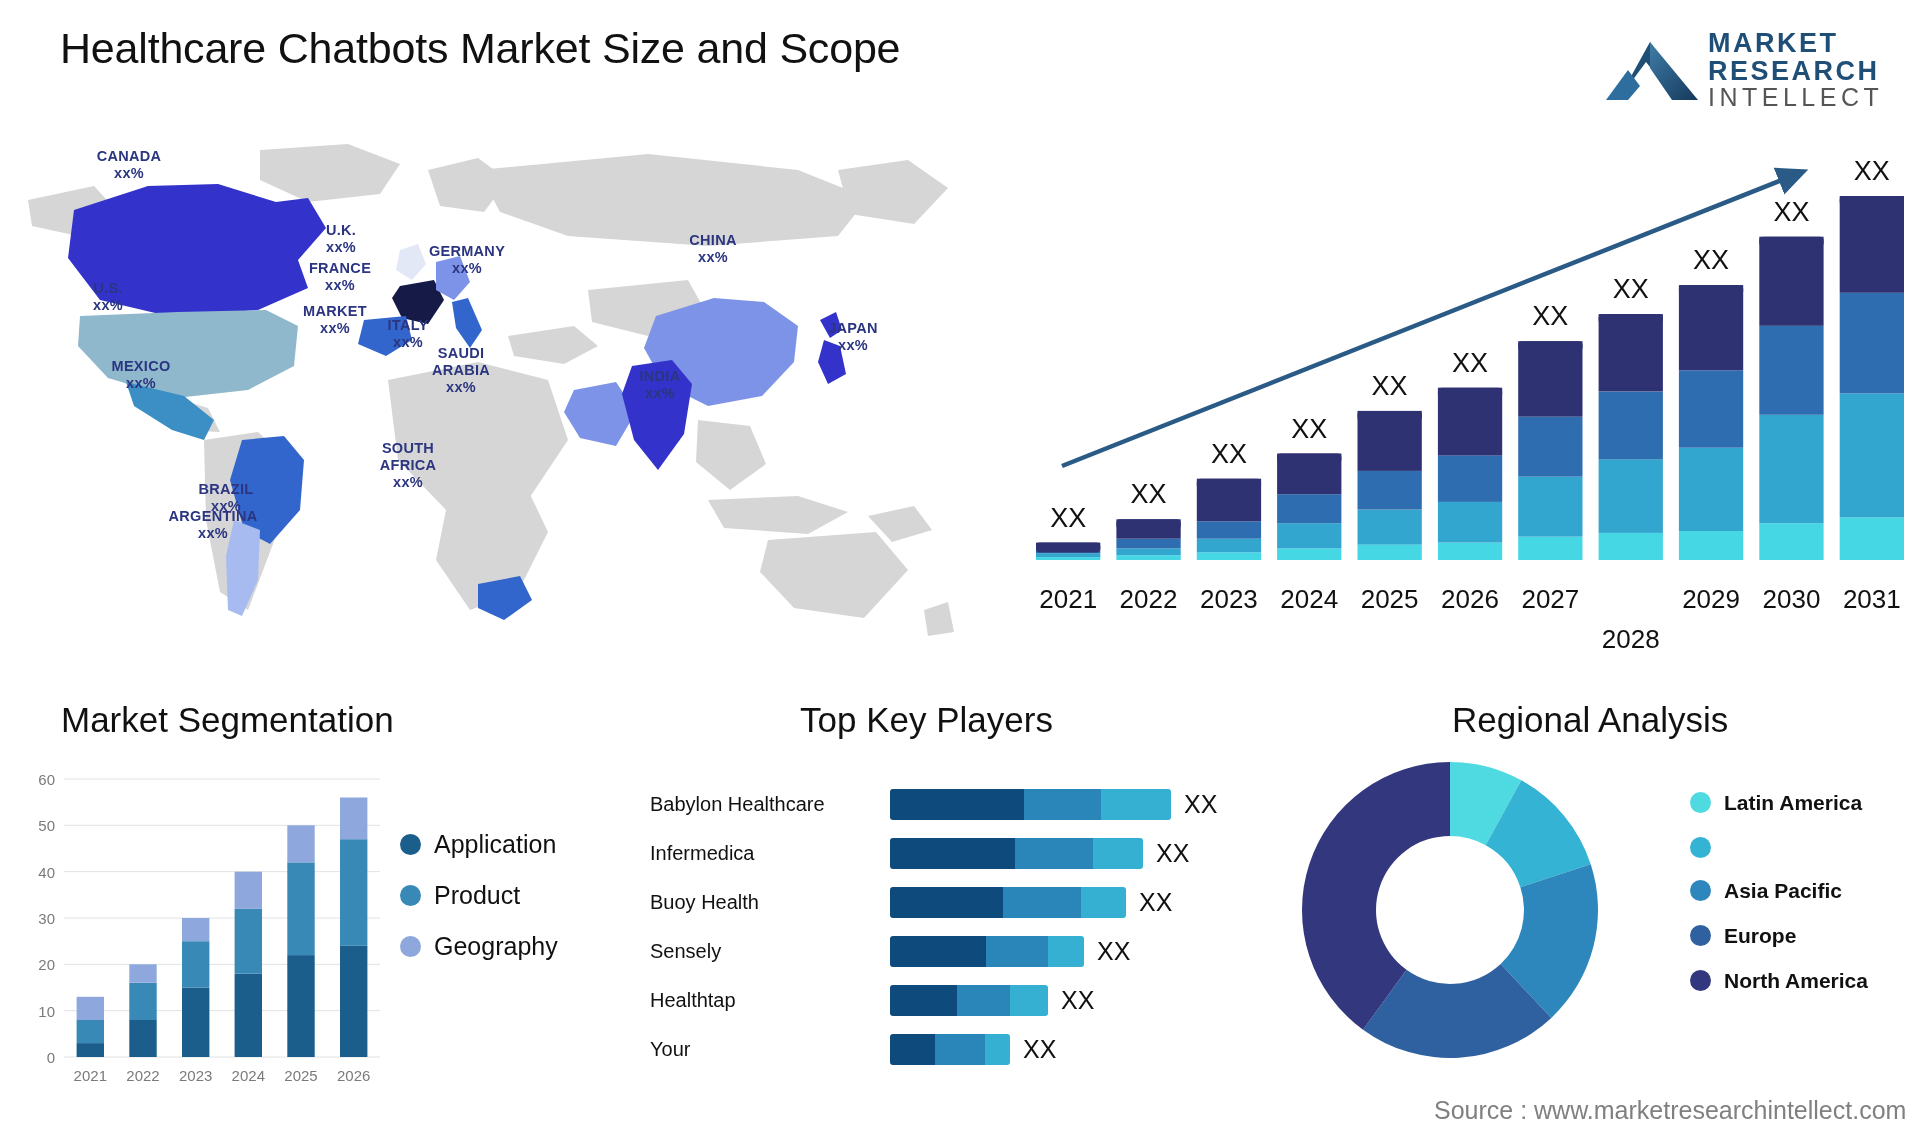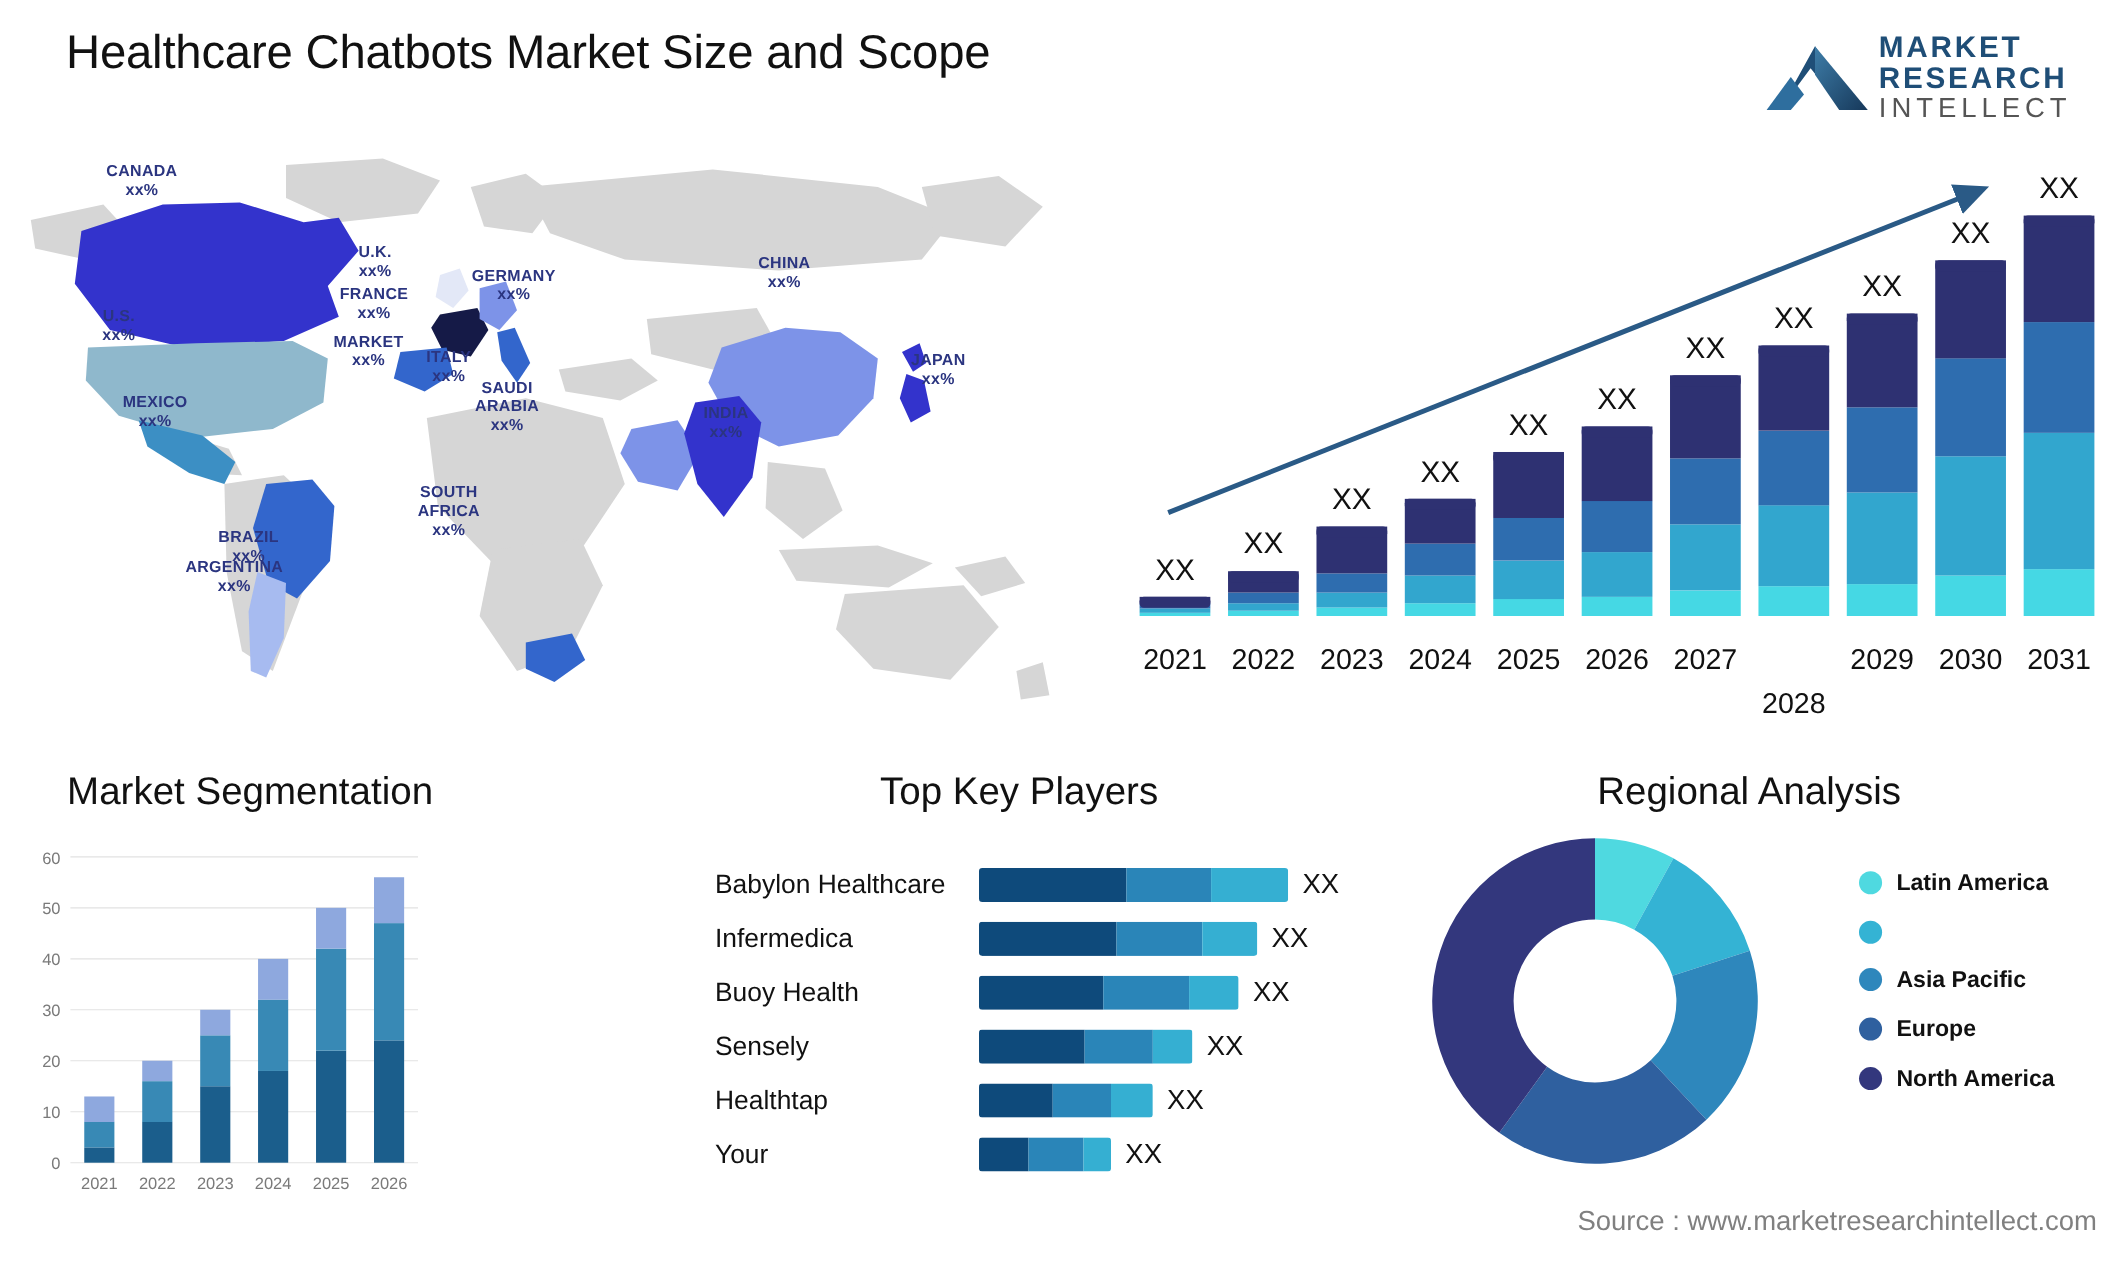--- a/index.html
+++ b/index.html
@@ -55,21 +55,21 @@
   #seg-panel svg { display:block; }
   #seg-legend { position:absolute; left: 400px; top: 830px; width: 220px; }
   .legend-row { display:flex; align-items:center; margin-bottom: 22px; }
   .legend-dot { width: 21px; height: 21px; border-radius:50%; margin-right: 13px; flex:0 0 auto; }
   .legend-text { font-size: 25px; color:#111; white-space:nowrap; }
 
   
   #players-panel { position:absolute; left: 640px; top: 780px; width: 660px; height: 330px; }
   .player-row { position:relative; height: 49px; display:flex; align-items:center; }
   .player-name {
-    width: 250px; font-size: 24px; color:#111; text-align:left;
+    width: 250px; font-size: 20px; color:#111; text-align:left;
     white-space:nowrap; padding-left: 10px;
   }
   .player-bar { height: 31px; display:flex; border-radius: 3px; overflow:hidden; }
   .player-seg { height: 100%; }
   .player-val { font-size: 25px; color:#111; margin-left: 13px; white-space:nowrap; }
 
   
   #region-panel { position:absolute; left: 1300px; top: 760px; width: 300px; height: 300px; }
   #region-panel svg { display:block; }
   #region-legend { position:absolute; left: 1690px; top: 790px; width: 230px; }
@@ -385,20 +385,34 @@
           <text x="70.3" y="316" text-anchor="middle" font-family="Liberation Sans, sans-serif" font-size="15" fill="#7A7A7A">2021</text>
           <text x="123.0" y="316" text-anchor="middle" font-family="Liberation Sans, sans-serif" font-size="15" fill="#7A7A7A">2022</text>
           <text x="175.7" y="316" text-anchor="middle" font-family="Liberation Sans, sans-serif" font-size="15" fill="#7A7A7A">2023</text>
           <text x="228.3" y="316" text-anchor="middle" font-family="Liberation Sans, sans-serif" font-size="15" fill="#7A7A7A">2024</text>
           <text x="281.0" y="316" text-anchor="middle" font-family="Liberation Sans, sans-serif" font-size="15" fill="#7A7A7A">2025</text>
           <text x="333.7" y="316" text-anchor="middle" font-family="Liberation Sans, sans-serif" font-size="15" fill="#7A7A7A">2026</text>
         </g>
     </svg>
   </div>
 
+  <div id="seg-legend">
+    <div class="legend-row">
+      <span class="legend-dot" style="background:#1B5E8C"></span>
+      <span class="legend-text">Application</span>
+    </div>
+    <div class="legend-row">
+      <span class="legend-dot" style="background:#3889B5"></span>
+      <span class="legend-text">Product</span>
+    </div>
+    <div class="legend-row">
+      <span class="legend-dot" style="background:#8EA8DE"></span>
+      <span class="legend-text">Geography</span>
+    </div>
+  </div>
 
   <div id="players-panel">
       <div class="player-row">
         <div class="player-name">Babylon Healthcare</div>
         <div class="player-bar">
           <div class="player-seg" style="width: 134px; background: rgb(14, 74, 123);"></div>
           <div class="player-seg" style="width: 77px; background: rgb(42, 133, 184);"></div>
           <div class="player-seg" style="width: 70px; background: rgb(53, 175, 210);"></div>
         </div>
         <div class="player-val">XX</div>

